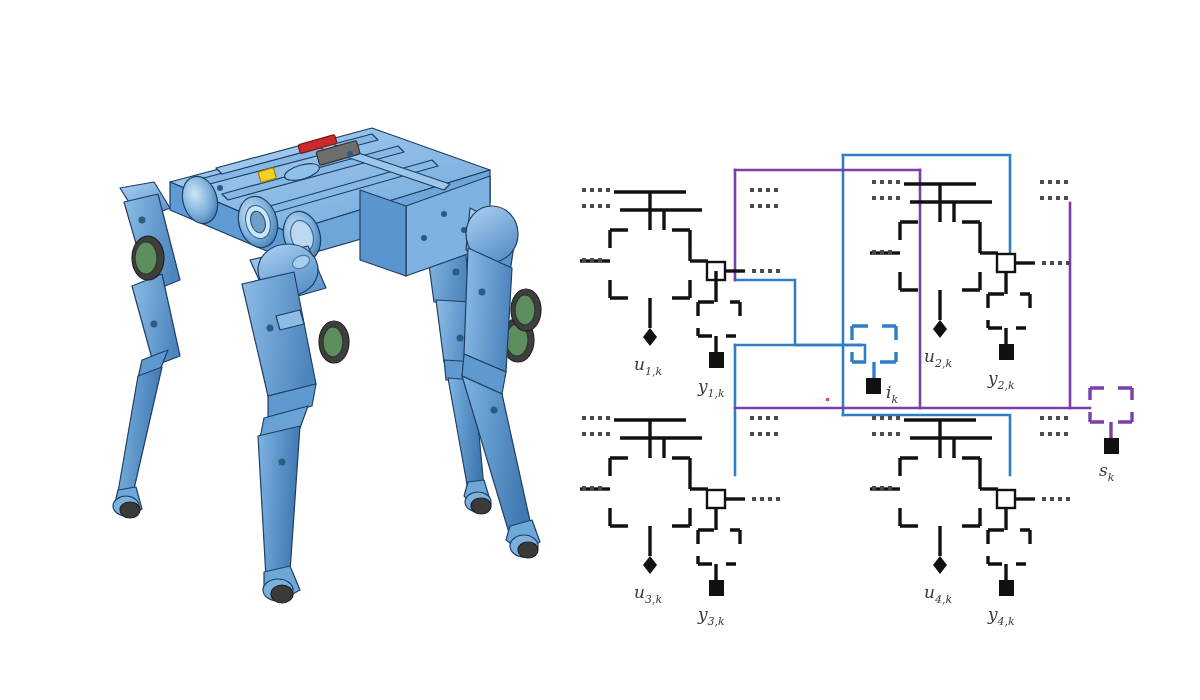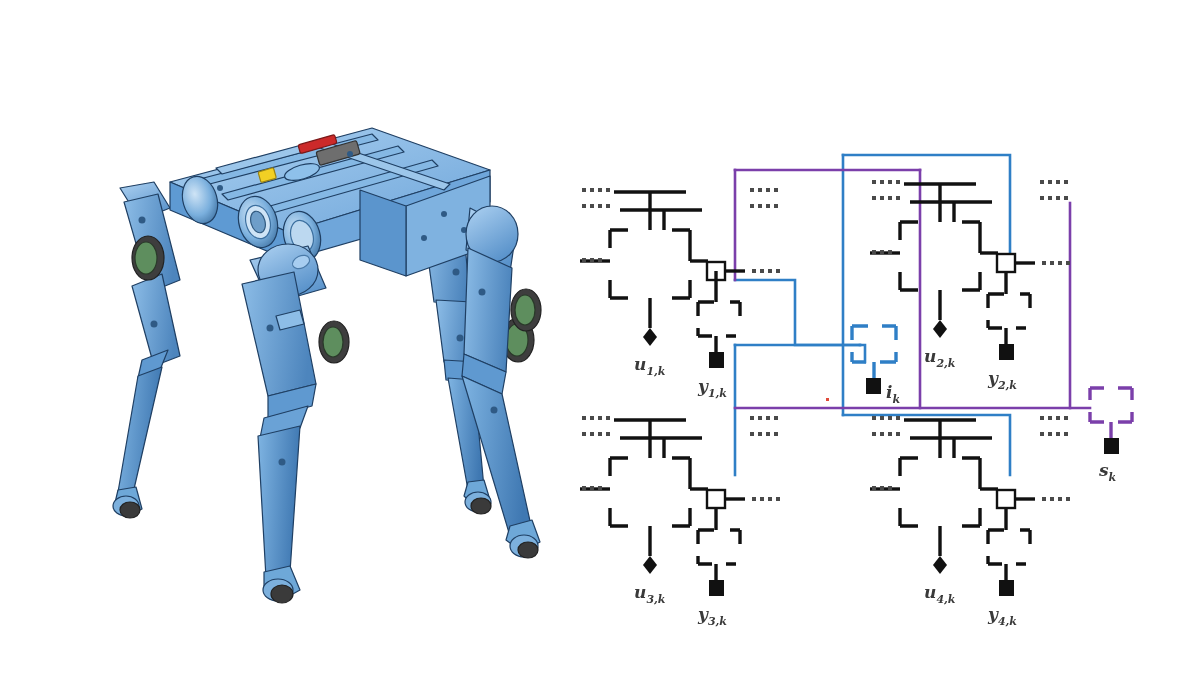--- a/index.html
+++ b/index.html
@@ -4,21 +4,21 @@
 <style>
   html, body { margin:0; padding:0; }
   body {
     width:1200px; height:700px;
     background:#ffffff;
     font-family:"Liberation Sans", sans-serif;
     overflow:hidden;
     position:relative;
   }
   #figure { position:absolute; left:0; top:0; width:1200px; height:700px; }
-  .panel { position:absolute;font-weight:bold; }
+  .panel { position:absolute; }
   #robot-panel { left:20px; top:110px; width:560px; height:440px; }
   #diagram-panel { left:580px; top:130px; width:600px; height:440px; }
   svg { display:block; overflow:visible; }
   .lbl {
     font-family:"DejaVu Serif", serif;
     font-style:italic;
     font-size:17px;
     fill:#3a3a3a;
   }
   .lbl tspan.sub { font-size:11px; }

